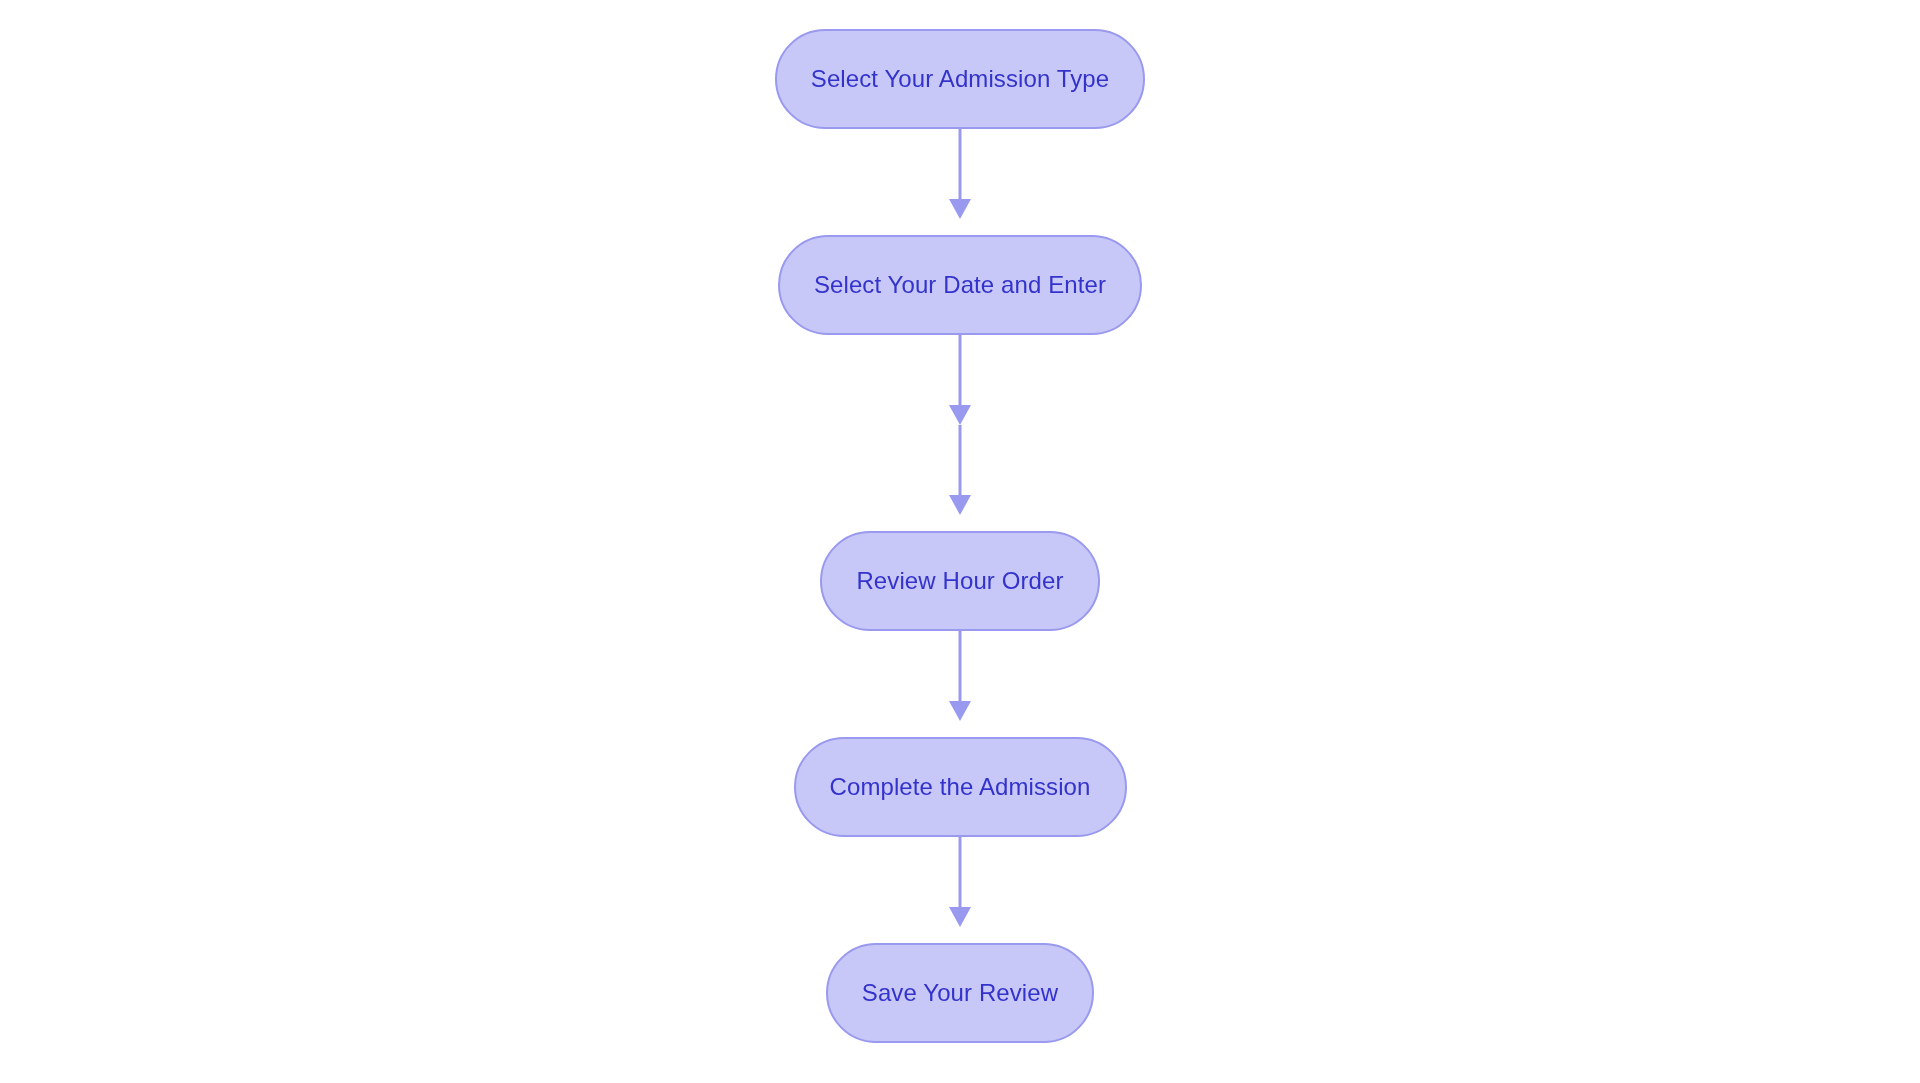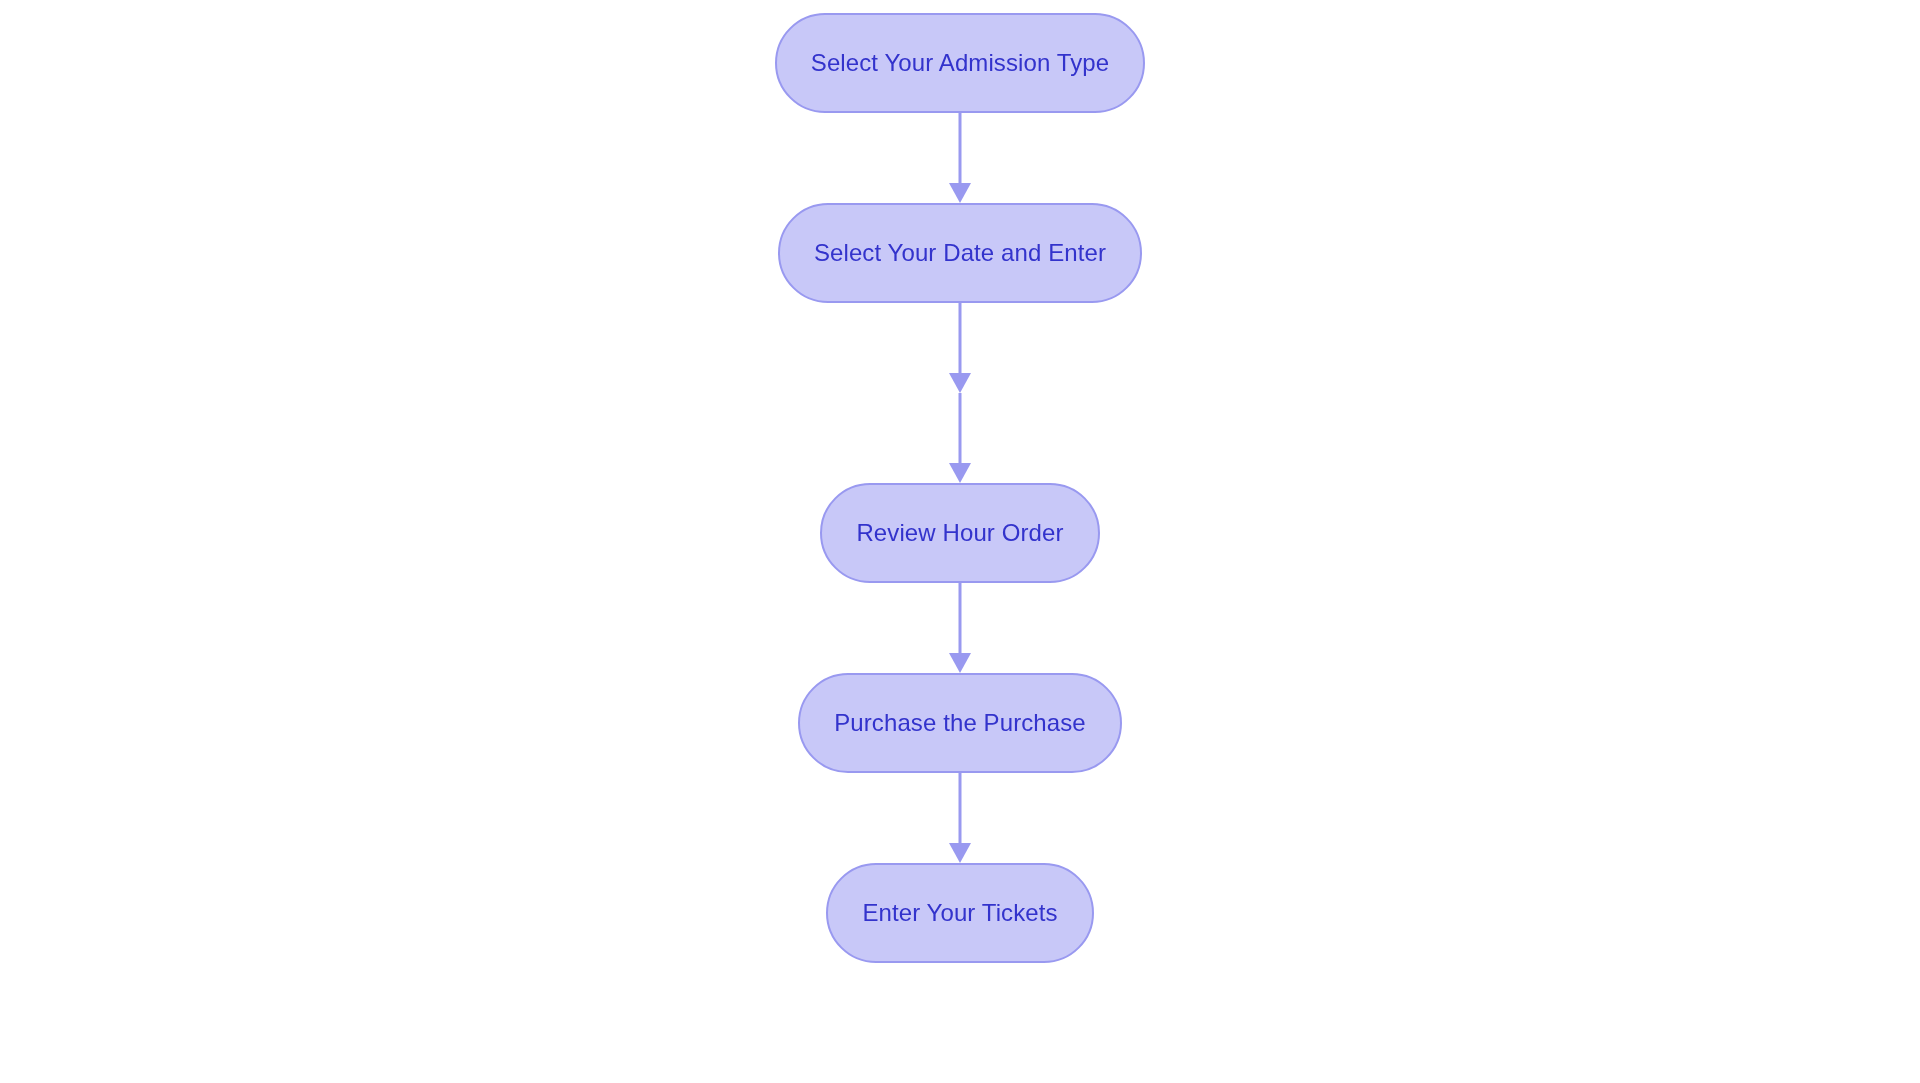--- a/index.html
+++ b/index.html
@@ -37,20 +37,21 @@
     box-sizing: border-box;
     height: 100px;
     border: 2px solid #9999f0;
     border-radius: 50px;
     background: #c8c8f8;
     display: flex;
     align-items: center;
     justify-content: center;
     padding: 0 34px;
     flex: 0 0 auto;
+    margin-top: 16px;
   }
   .node-label {
     font-size: 24px;
     line-height: 1;
     letter-spacing: 0.1px;
     color: #3333cc;
     white-space: nowrap;
     font-weight: 400;
   }
 
@@ -115,26 +116,26 @@
     <div class="node">
       <span class="node-label">Review Hour Order</span>
     </div>
 
     <div class="connector">
       <div class="line"></div>
       <div class="head"></div>
     </div>
 
     <div class="node">
-      <span class="node-label">Purchase the Purchase</span>
+      <span class="node-label">Complete the Admission</span>
     </div>
 
     <div class="connector">
       <div class="line"></div>
       <div class="head"></div>
     </div>
 
     <div class="node">
-      <span class="node-label">Enter Your Tickets</span>
+      <span class="node-label">Save Your Review</span>
     </div>
 
   </div>
 </div>
 
 </body></html>

